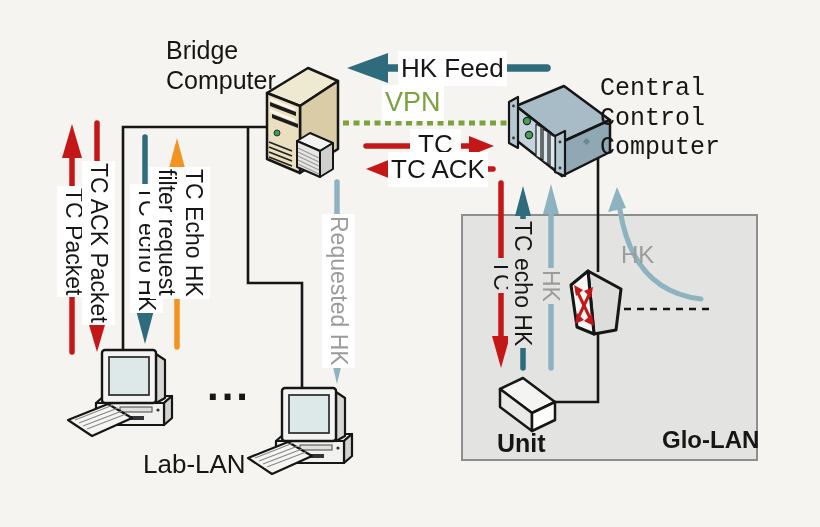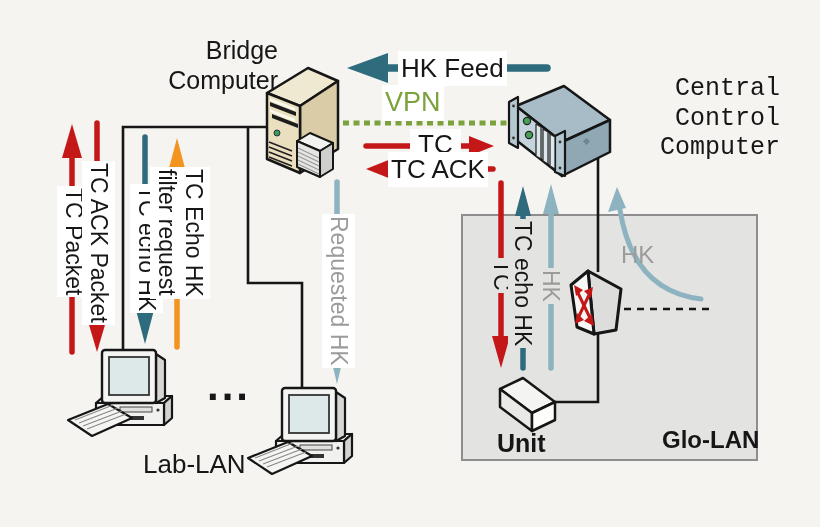--- a/index.html
+++ b/index.html
@@ -27,21 +27,21 @@
     position:absolute;
     color:#161616;
     white-space:pre-line;
     line-height:1.18;
   }
   .vlbl{writing-mode:vertical-rl;}
   .bg-w{background:#ffffff;padding:2px 3px;}
   .bg-g{background:var(--lan-box-fill);padding:2px 1px;}
   .gray{color:var(--gray-label);}
   .green{color:var(--green);}
-  .ctr{text-align:right;}
+  .ctr{text-align:left;}
   .bold{font-weight:bold;}
 </style>
 </head>
 <body>
 
 <div class="canvas">
 
   <svg width="820" height="527" viewBox="0 0 820 527">
 
     <rect x="462" y="215" width="295" height="245" class="lanbox"></rect>

